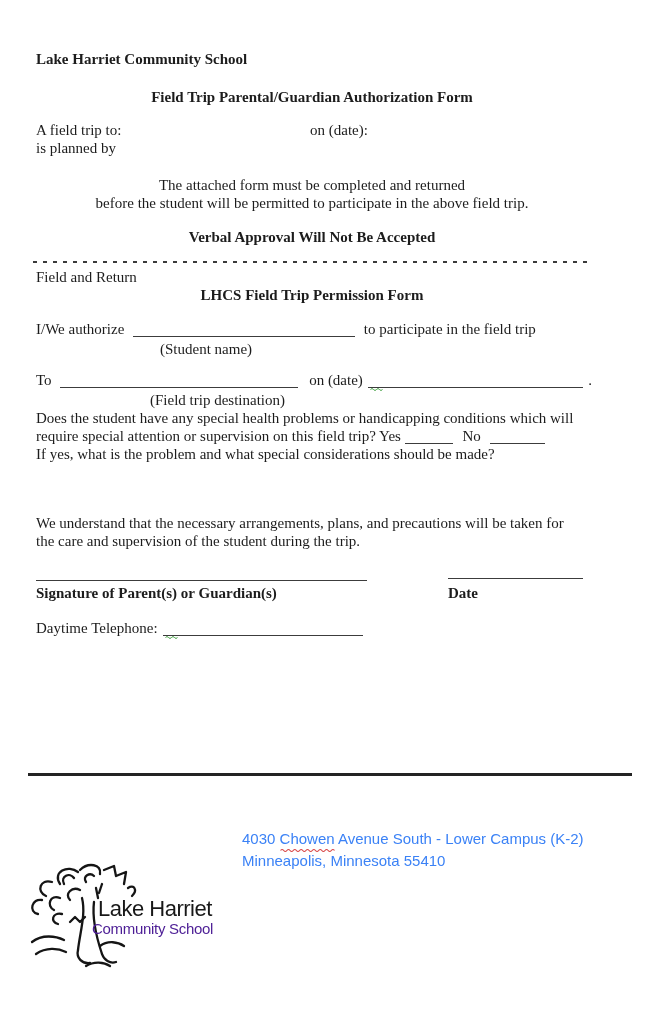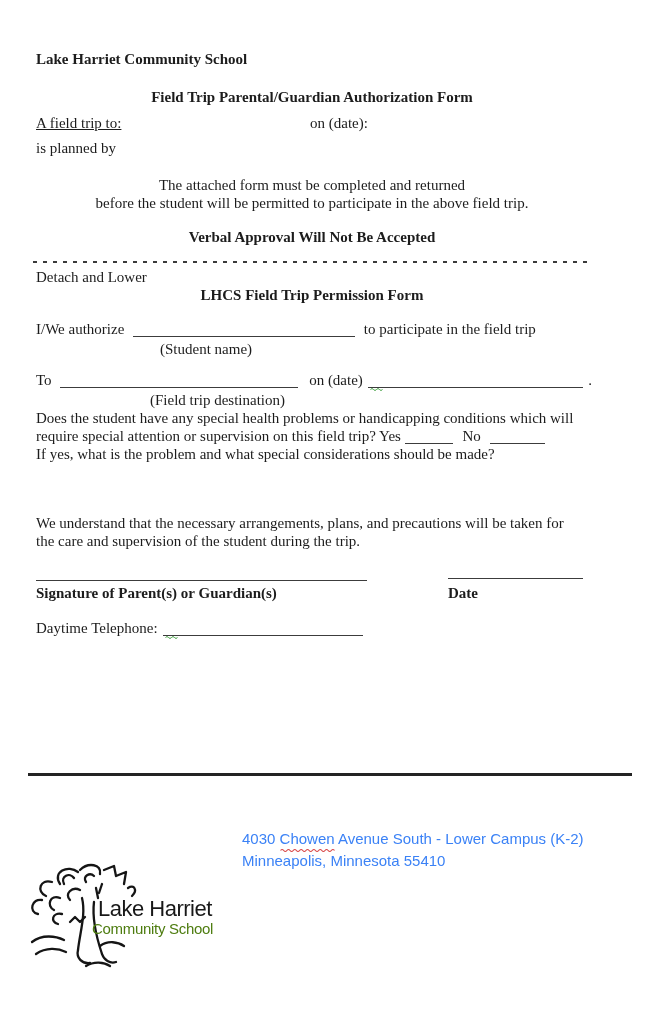--- a/index.html
+++ b/index.html
@@ -49,45 +49,45 @@
   .logo-svg{position:absolute;left:30px;top:862px;}
   .logo-text1{
     position:absolute;left:98px;top:898px;
     font-family:"Liberation Sans", sans-serif;
     font-size:22px;line-height:22px;color:#181818;
     letter-spacing:-0.5px;white-space:nowrap;
   }
   .logo-text2{
     position:absolute;left:92px;top:921px;
     font-family:"Liberation Sans", sans-serif;
-    font-size:15px;line-height:16px;color:#4d7c0f;
+    font-size:15px;line-height:16px;color:#4c1d95;
     letter-spacing:-0.3px;white-space:nowrap;
   }
 </style>
 </head>
 <body>
 
 <div class="page">
 
   <div class="row bold" style="top:50px;">Lake Harriet Community School</div>
   <div class="centered bold" style="top:88px;">Field Trip Parental/Guardian Authorization Form</div>
 
-  <div class="row" style="top:114px;width:552px;text-decoration:underline;">
+  <div class="row" style="top:121px;width:552px;">
     <span>A field trip to:</span>
     <span class="abs-span" style="left:274px;">on (date):</span>
   </div>
   <div class="row" style="top:139px;text-align:center;">is planned by</div>
 
   <div class="centered" style="top:176px;">The attached form must be completed and returned</div>
   <div class="centered" style="top:194px;">before the student will be permitted to participate in the above field trip.</div>
 
   <div class="centered bold" style="top:228px;">Verbal Approval Will Not Be Accepted</div>
 
   <div class="dashed-line"></div>
-  <div class="row" style="top:268px;">Detach and Lower</div>
+  <div class="row" style="top:268px;">Field and Return</div>
   <div class="centered bold" style="top:286px;">LHCS Field Trip Permission Form</div>
 
   <div class="row" style="top:320px;">
     <span>I/We authorize</span>
     <span class="blank" style="width:222px;margin:0 5px;"></span>
     <span>to participate in the field trip</span>
   </div>
   <div class="row" style="top:340px;left:160px;">(Student name)</div>
 
   <div class="row" style="top:371px;">

